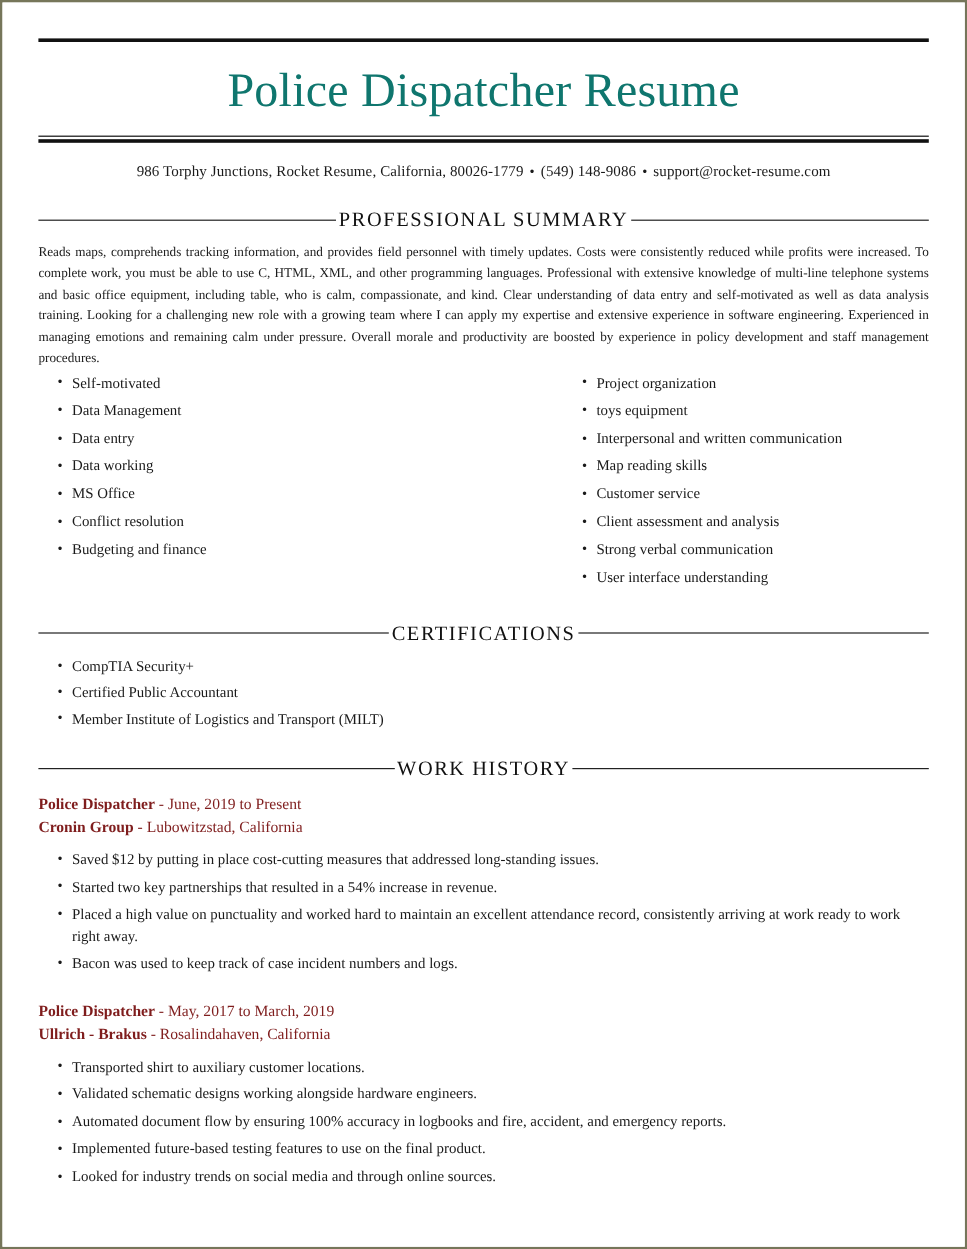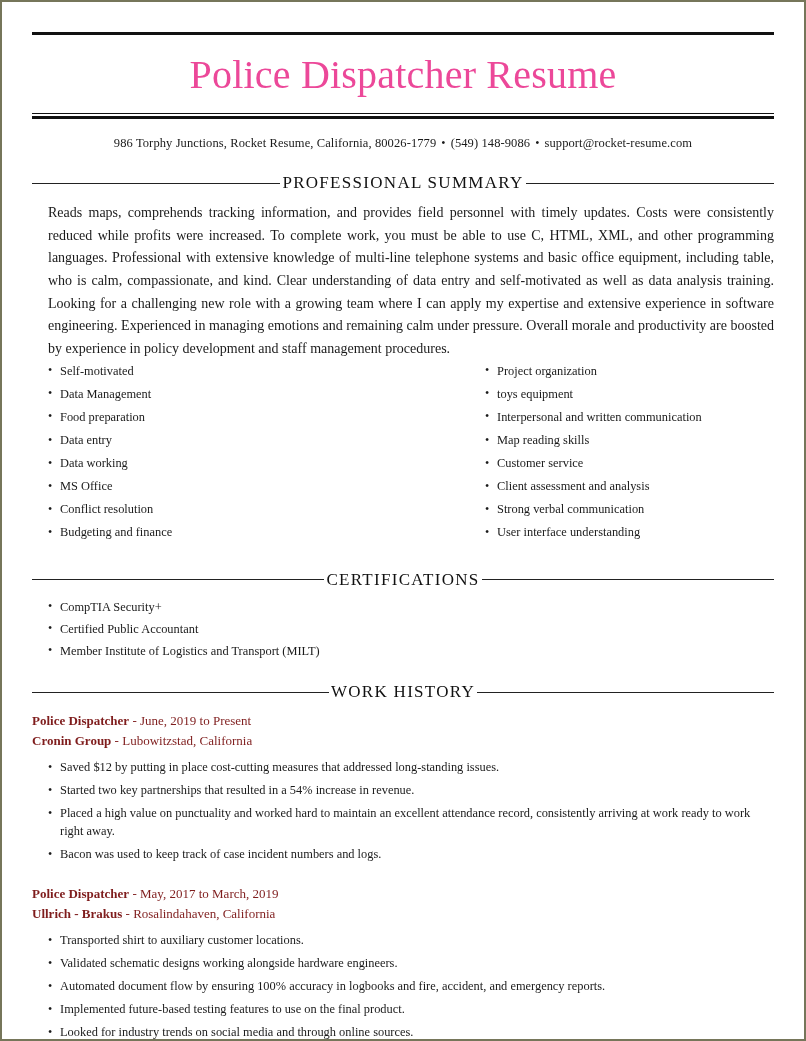--- a/index.html
+++ b/index.html
@@ -34,21 +34,21 @@
     height: 0;
     border-top: 3px solid #111111;
   }
   .doc-title {
     text-align: center;
     font-size: 40px;
     font-weight: 400;
     letter-spacing: 0.2px;
     line-height: 1.1;
     margin: 18px 0 16px 0;
-    color: #ec4899;
+    color: #0f766e;
     font-family: "Liberation Serif", "DejaVu Serif", serif;
   }
   .rule-double {
     height: 0;
     border-top: 1px solid #111111;
     border-bottom: 3px solid #111111;
     padding-top: 2px;
   }
   .contact {
     text-align: center;
@@ -79,25 +79,25 @@
     flex: 0 0 auto;
     font-size: 17px;
     letter-spacing: 1.3px;
     color: #111111;
     white-space: nowrap;
     font-weight: 400;
   }
 
   
   .summary {
-    font-size: 14px;
+    font-size: 11px;
     line-height: 1.62;
     text-align: justify;
     color: #1a1a1a;
-    margin: 0 0 2px 16px;
+    margin: 0 0 2px 0;
   }
 
   
   ul.blist {
     list-style: none;
     margin: 0;
     padding: 0;
   }
   ul.blist > li {
     position: relative;
@@ -167,21 +167,20 @@
       <span class="title">PROFESSIONAL SUMMARY</span>
       <span class="line"></span>
     </div>
     <p class="summary">Reads maps, comprehends tracking information, and provides field personnel with timely updates. Costs were consistently reduced while profits were increased. To complete work, you must be able to use C, HTML, XML, and other programming languages. Professional with extensive knowledge of multi-line telephone systems and basic office equipment, including table, who is calm, compassionate, and kind. Clear understanding of data entry and self-motivated as well as data analysis training. Looking for a challenging new role with a growing team where I can apply my expertise and extensive experience in software engineering. Experienced in managing emotions and remaining calm under pressure. Overall morale and productivity are boosted by experience in policy development and staff management procedures.</p>
 
     <div class="skills-cols">
       <div class="col left">
         <ul class="blist">
           <li>Self-motivated</li>
           <li>Data Management</li>
-          <li>Food preparation</li>
           <li>Data entry</li>
           <li>Data working</li>
           <li>MS Office</li>
           <li>Conflict resolution</li>
           <li>Budgeting and finance</li>
         </ul>
       </div>
       <div class="col right">
         <ul class="blist">
           <li>Project organization</li>

